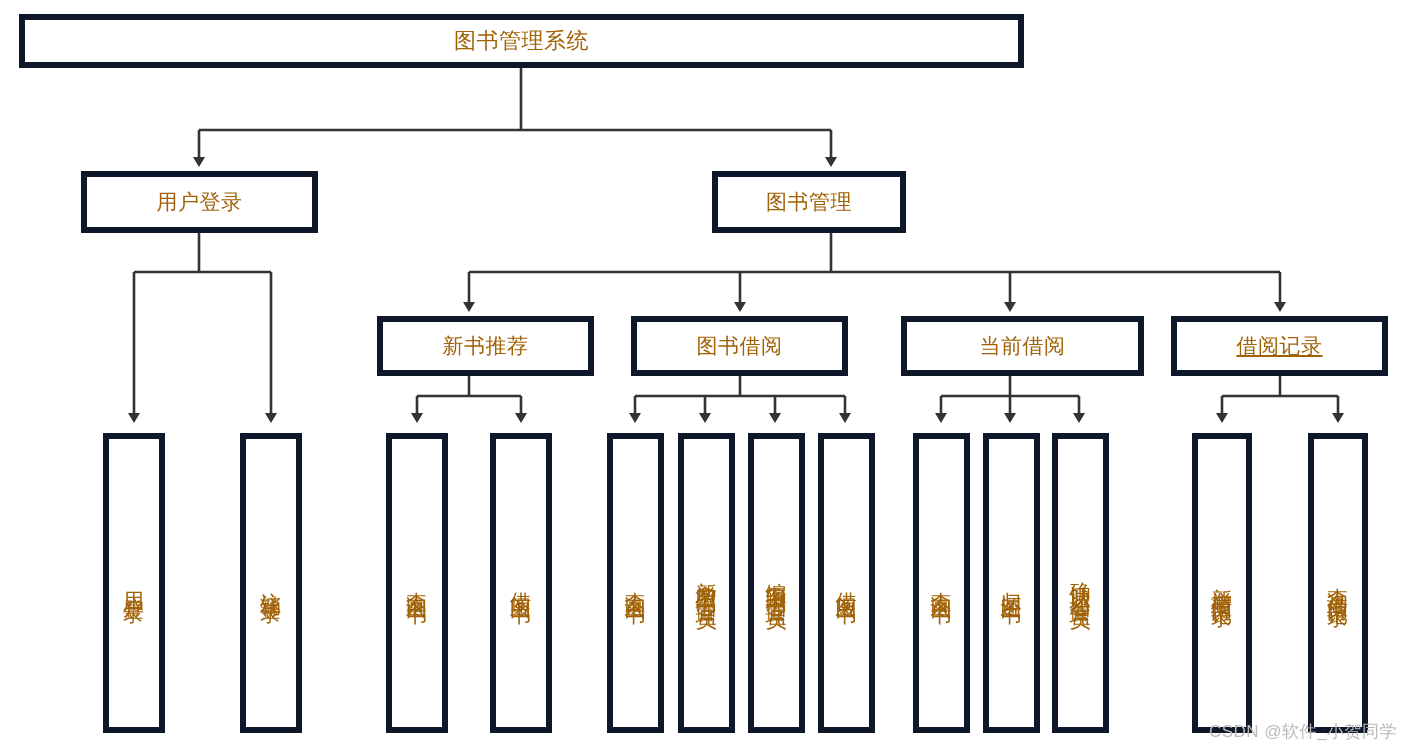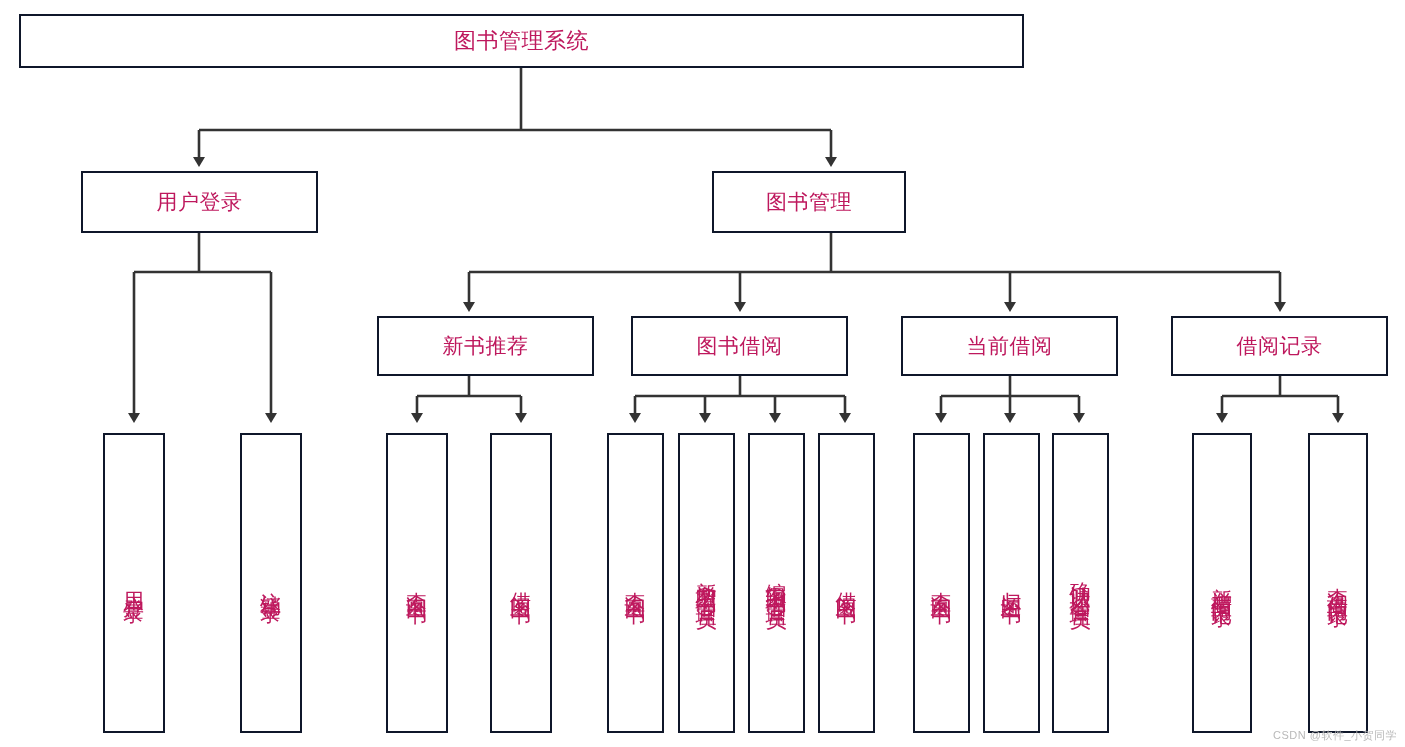--- a/index.html
+++ b/index.html
@@ -20,25 +20,25 @@
     left: 0;
     top: 0;
     width: 1405px;
     height: 747px;
     pointer-events: none;
   }
   .node {
     position: absolute;
     box-sizing: border-box;
     background: #ffffff;
-    border: 2px solid #0f172a;
+    border: 6px solid #0f172a;
     display: flex;
     align-items: center;
     justify-content: center;
-    color: #be185d;
+    color: #a16207;
   }
   .node-label {
     display: block;
     text-align: center;
     line-height: 1.18;
     white-space: nowrap;
   }
   .node.horiz .node-label {
     font-size: 21px;
     letter-spacing: 0.5px;
@@ -54,21 +54,21 @@
     writing-mode: vertical-rl;
     text-orientation: upright;
     font-size: 21px;
     letter-spacing: 4px;
     line-height: 1;
   }
   #watermark {
     position: absolute;
     right: 8px;
     bottom: 4px;
-    font-size: 11px;
+    font-size: 17px;
     color: #b9b9b9;
     letter-spacing: 0.5px;
     white-space: nowrap;
   }
 </style>
 </head>
 <body>
 
 <div id="canvas">
 
@@ -132,24 +132,24 @@
   <div class="node horiz" style="left:712px; top:171px; width:194px; height:62px;">
     <span class="node-label">图书管理</span>
   </div>
 
   <div class="node horiz" style="left:361px; top:316px; width:217px; height:60px;margin-left:16px;">
     <span class="node-label">新书推荐</span>
   </div>
   <div class="node horiz" style="left:631px; top:316px; width:217px; height:60px;">
     <span class="node-label">图书借阅</span>
   </div>
-  <div class="node horiz" style="left:901px; top:316px; width:217px; height:60px;">
+  <div class="node horiz" style="left:901px; top:316px; width:243px; height:60px;">
     <span class="node-label">当前借阅</span>
   </div>
-  <div class="node horiz" style="left:1171px; top:316px; width:217px; height:60px;">
+  <div class="node horiz" style="left:1171px; top:316px; width:217px; height:60px;text-decoration:underline;">
     <span class="node-label">借阅记录</span>
   </div>
 
   <div class="node vert" style="left:103px; top:433px; width:62px; height:300px;">
     <span class="node-label">用户登录</span>
   </div>
   <div class="node vert" style="left:240px; top:433px; width:62px; height:300px;">
     <span class="node-label">注销登录</span>
   </div>
 

